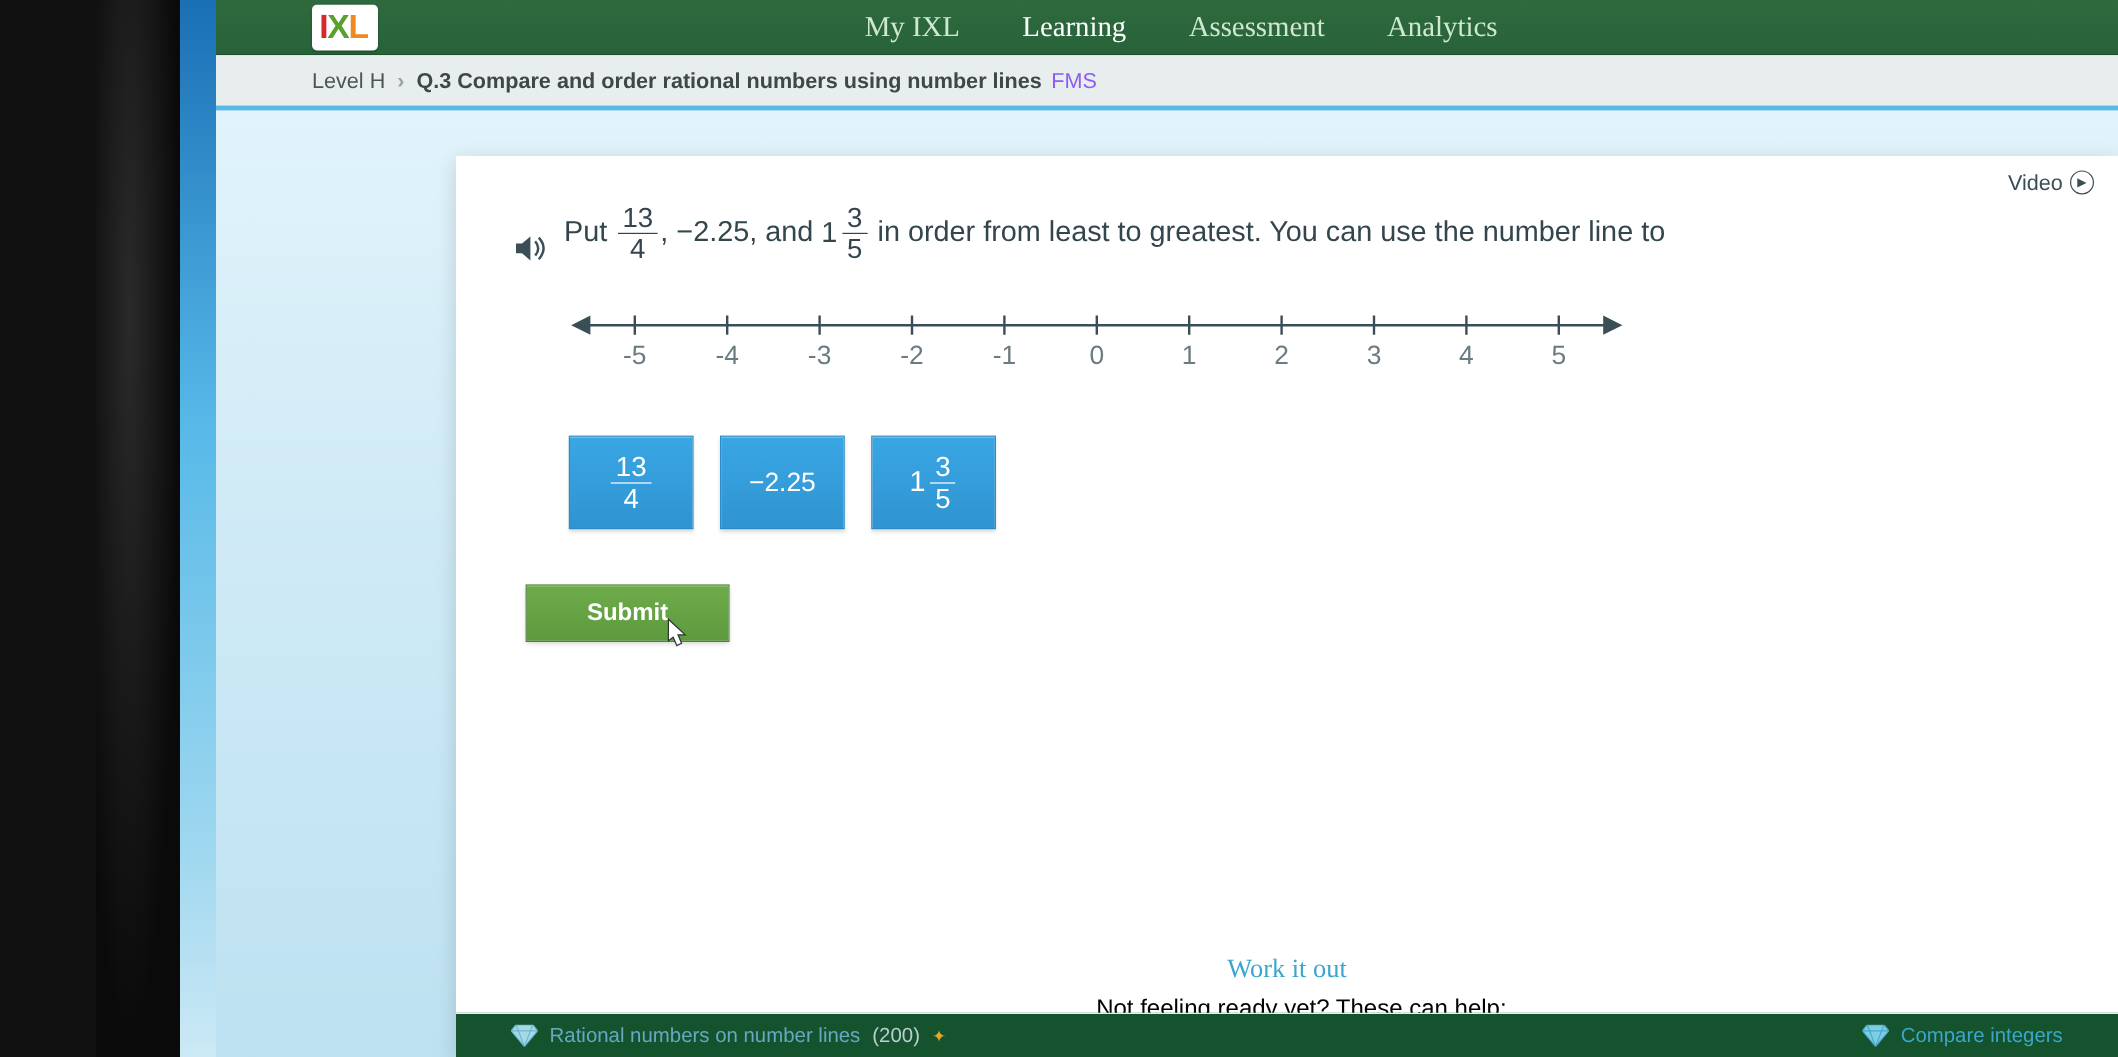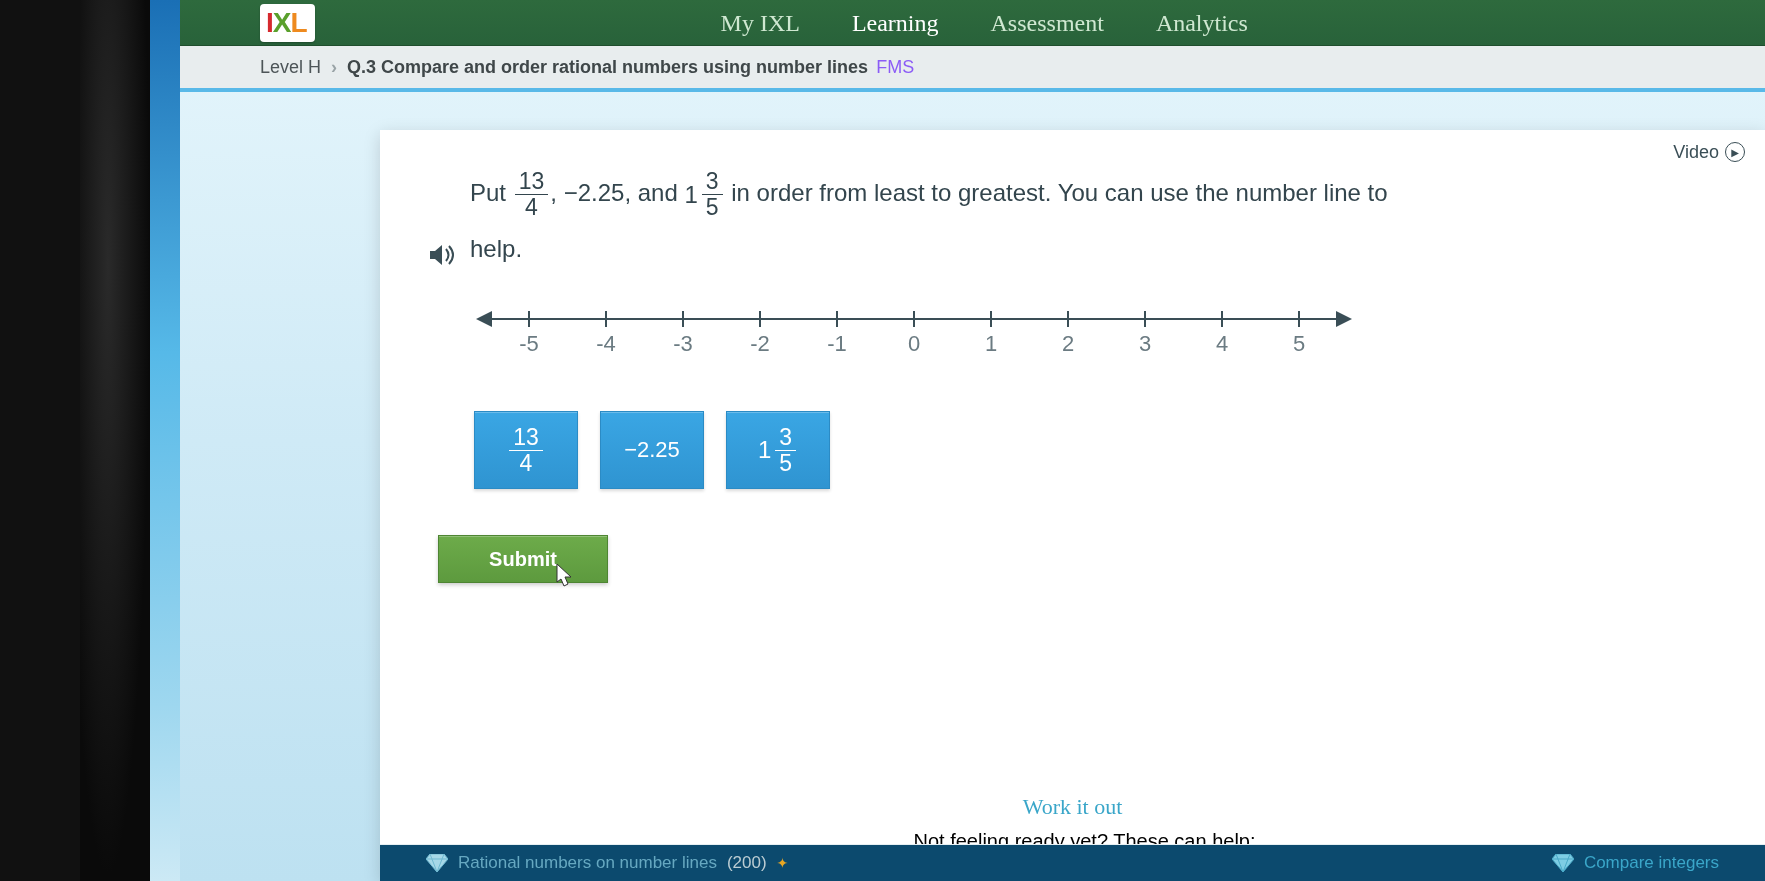--- a/index.html
+++ b/index.html
@@ -153,21 +153,21 @@
     text-align: center;
   }
   .helpsection .wio { color: #3aa6c9; font-size: 22px; font-family: Georgia, serif; cursor:pointer;}
   .helpsection .nfr { color: #000000; font-size: 20px; margin-top: 10px; margin-left: 24px; }
 
   .footerlinks {
     position: absolute; left: 0; right: 0; bottom: 0;
     display: flex; align-items: center;
     padding: 8px 46px;
     border-top: 1px solid #e6eff2;
-    background: #0c4a6e;
+    background: #14532d;
     font-size: 17px;
   }
   .footerlinks .fl { display:flex; align-items:center; gap:10px; cursor:pointer; }
   .footerlinks .fl.left { color: #66a8c1; }
   .footerlinks .fl.right { color: #3aa6c9; margin-left: auto; }
   .footerlinks .score { color:#bccdd3; }
   .gem { width: 22px; height: 18px; display:inline-block; flex:0 0 auto;}
   .ribbon { color:#e8a723; font-size:14px;}
 </style>
 </head>
@@ -216,21 +216,20 @@
           <span class="n">13</span>
           <span class="d">4</span>
         </span><span>, </span><span>−2.25</span><span>, and </span>
         <span class="mixed">
           <span class="whole">1</span>
           <span class="frac">
             <span class="n">3</span>
             <span class="d">5</span>
           </span>
         </span><span> in order from least to greatest. You can use the number line to</span>
-        <span class="helpline">help.</span>
       </div>
     </div>
 
     <div class="nline">
       <svg width="880" height="60" viewBox="0 0 880 60">
         <defs></defs>
         <line x1="10" y1="18" x2="870" y2="18" stroke="#3a4e56" stroke-width="2"></line>
         <polygon points="2,18 18,10 18,26" fill="#3a4e56"></polygon>
         <polygon points="878,18 862,10 862,26" fill="#3a4e56"></polygon>
         <g id="ticks">

